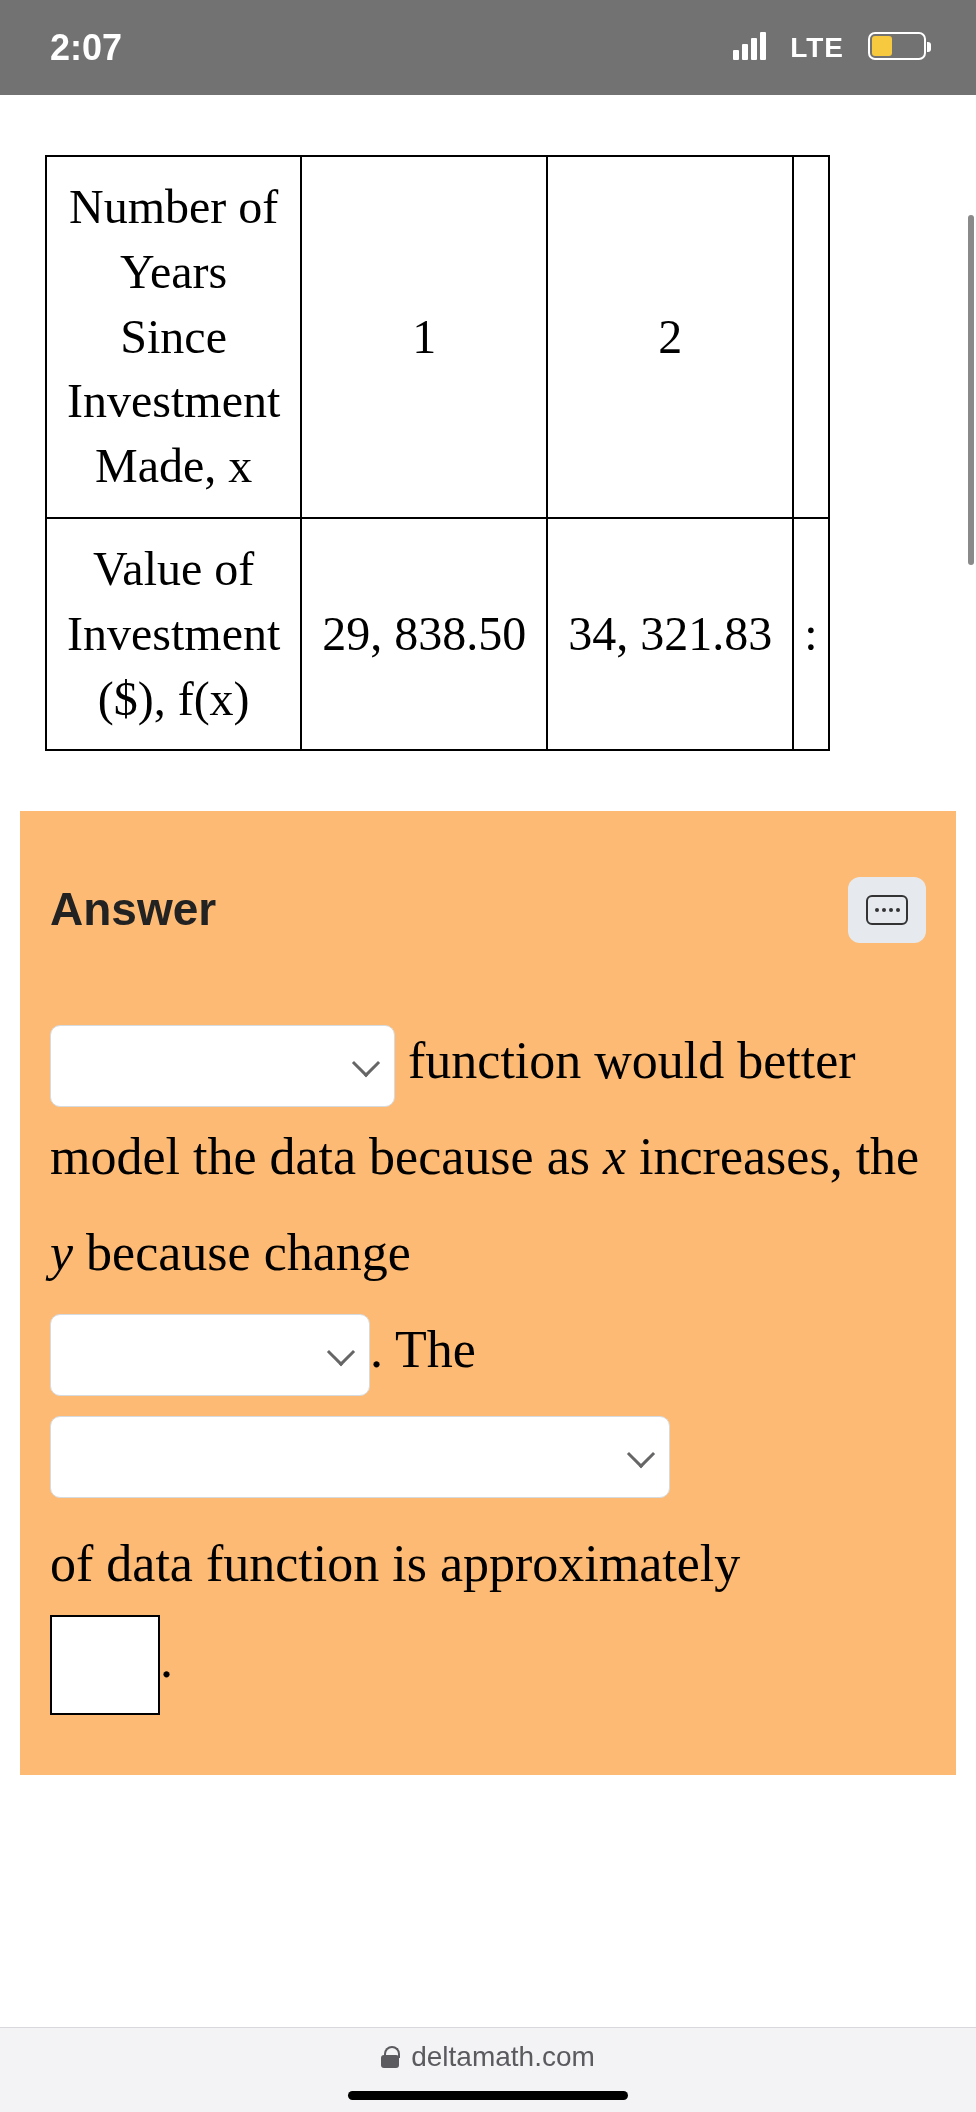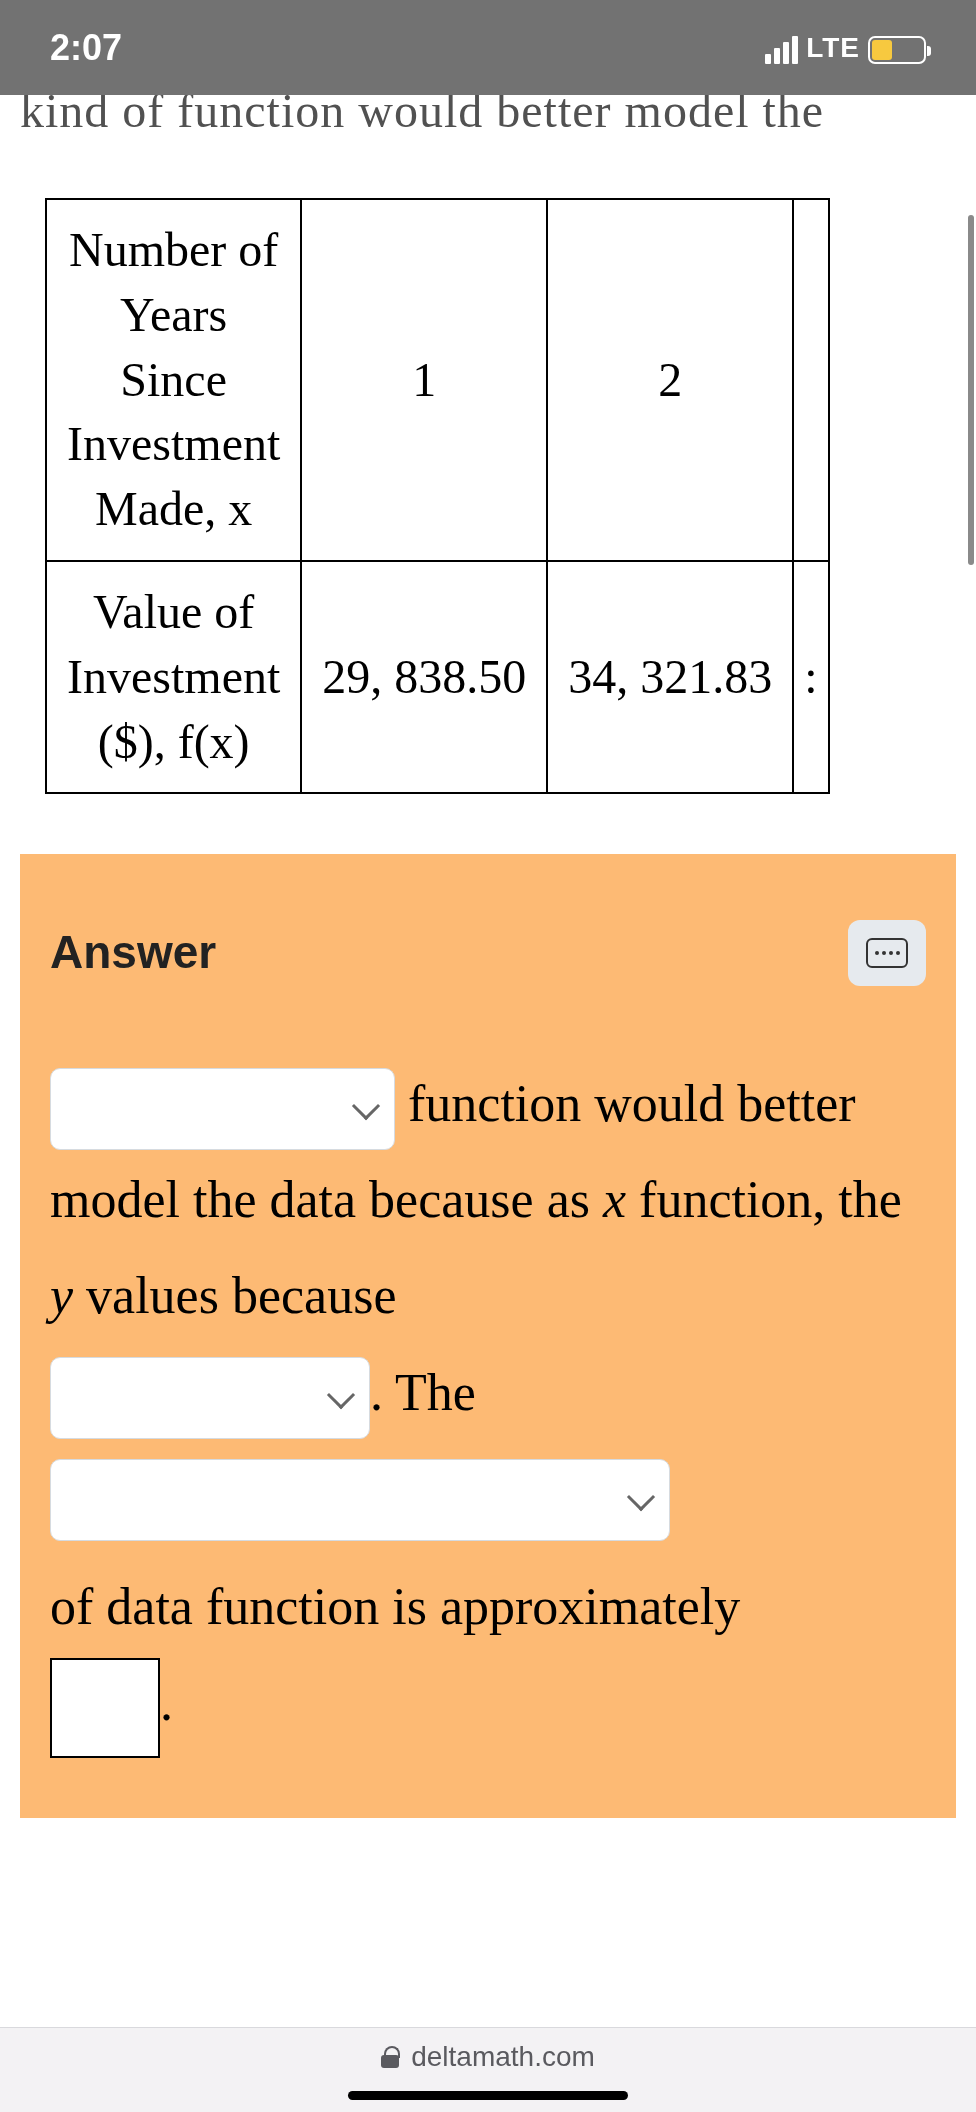--- a/index.html
+++ b/index.html
@@ -4,21 +4,21 @@
 <style>
   * { box-sizing: border-box; margin: 0; padding: 0; }
   html, body { width: 976px; height: 2112px; font-family: Georgia, 'Times New Roman', serif; background: #fff; overflow: hidden; }
   
   .status-bar {
     width: 100%; height: 95px; background: #727272;
     display: flex; align-items: center; justify-content: space-between;
     padding: 0 50px; color: #fff; font-family: -apple-system, BlinkMacSystemFont, sans-serif;
   }
   .status-time { font-size: 36px; font-weight: 600; }
-  .status-right { display: flex; align-items: flex-end; gap: 8px; }
+  .status-right { display: flex; align-items: flex-start; gap: 24px; }
   .signal-bars { display: flex; align-items: flex-end; gap: 3px; }
   .signal-bars .bar { width: 6px; background: #fff; border-radius: 1px; }
   .signal-bars .b1 { height: 10px; } .signal-bars .b2 { height: 16px; }
   .signal-bars .b3 { height: 22px; } .signal-bars .b4 { height: 28px; }
   .lte-text { font-size: 28px; font-weight: 600; letter-spacing: 1px; }
   .battery { width: 58px; height: 28px; border: 2.5px solid #fff; border-radius: 7px; position: relative; display: flex; align-items: center; padding: 2px; }
   .battery::after { content: ''; position: absolute; right: -7px; top: 8px; width: 4px; height: 10px; background: #fff; border-radius: 0 3px 3px 0; }
   .battery-fill { width: 40%; height: 100%; background: #f7c93f; border-radius: 3px; }
   
   .content { padding: 0 20px; position: relative; height: calc(100% - 95px - 85px); overflow: hidden; }
@@ -91,21 +91,20 @@
     <div class="lte-text">LTE</div>
     <div class="battery">
         <div class="battery-fill"></div>
       </div>
   </div>
 </div>
 
 <div class="content">
   <div class="scrollbar"></div>
 
-  <div class="cutoff-text">kind of function would better model the</div>
 
   <div class="table-wrap">
     <table>
       <tbody>
           <tr>
         <td class="rowhdr">Number of<br>Years<br>Since<br>Investment<br>Made, x</td>
         <td>1</td>
         <td>2</td>
         <td class="edge"></td>
       </tr>
@@ -128,21 +127,21 @@
             <span></span>
             <span></span>
             <span></span>
         </span>
       </button>
     </div>
 
     <div class="sentence">
       <span class="select-wrap s1">
           <span class="chev"></span>
-        </span><span> function would better model the data because as </span><span class="mathvar">x</span><span> function, the </span><span class="mathvar">y</span><span> values because </span><br>
+        </span><span> function would better model the data because as </span><span class="mathvar">x</span><span> increases, the </span><span class="mathvar">y</span><span> because change </span><br>
       <span class="select-wrap s2">
           <span class="chev"></span>
         </span><span>. The</span>
       <div class="select-wrap s3">
           <span class="chev"></span>
         </div>
       <span>of data function is approximately</span><br>
       <span class="num-input"></span><span>.</span>
     </div>
   </div>

